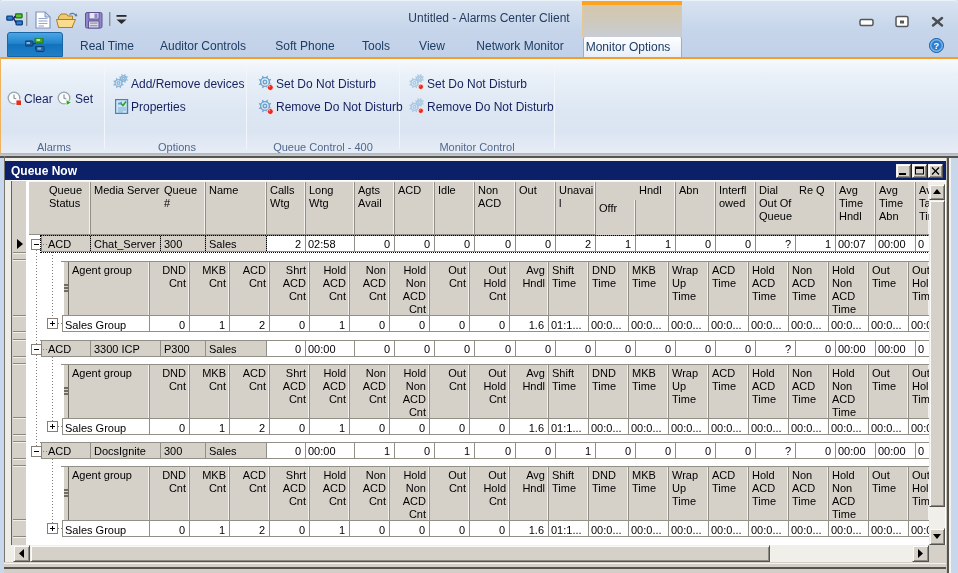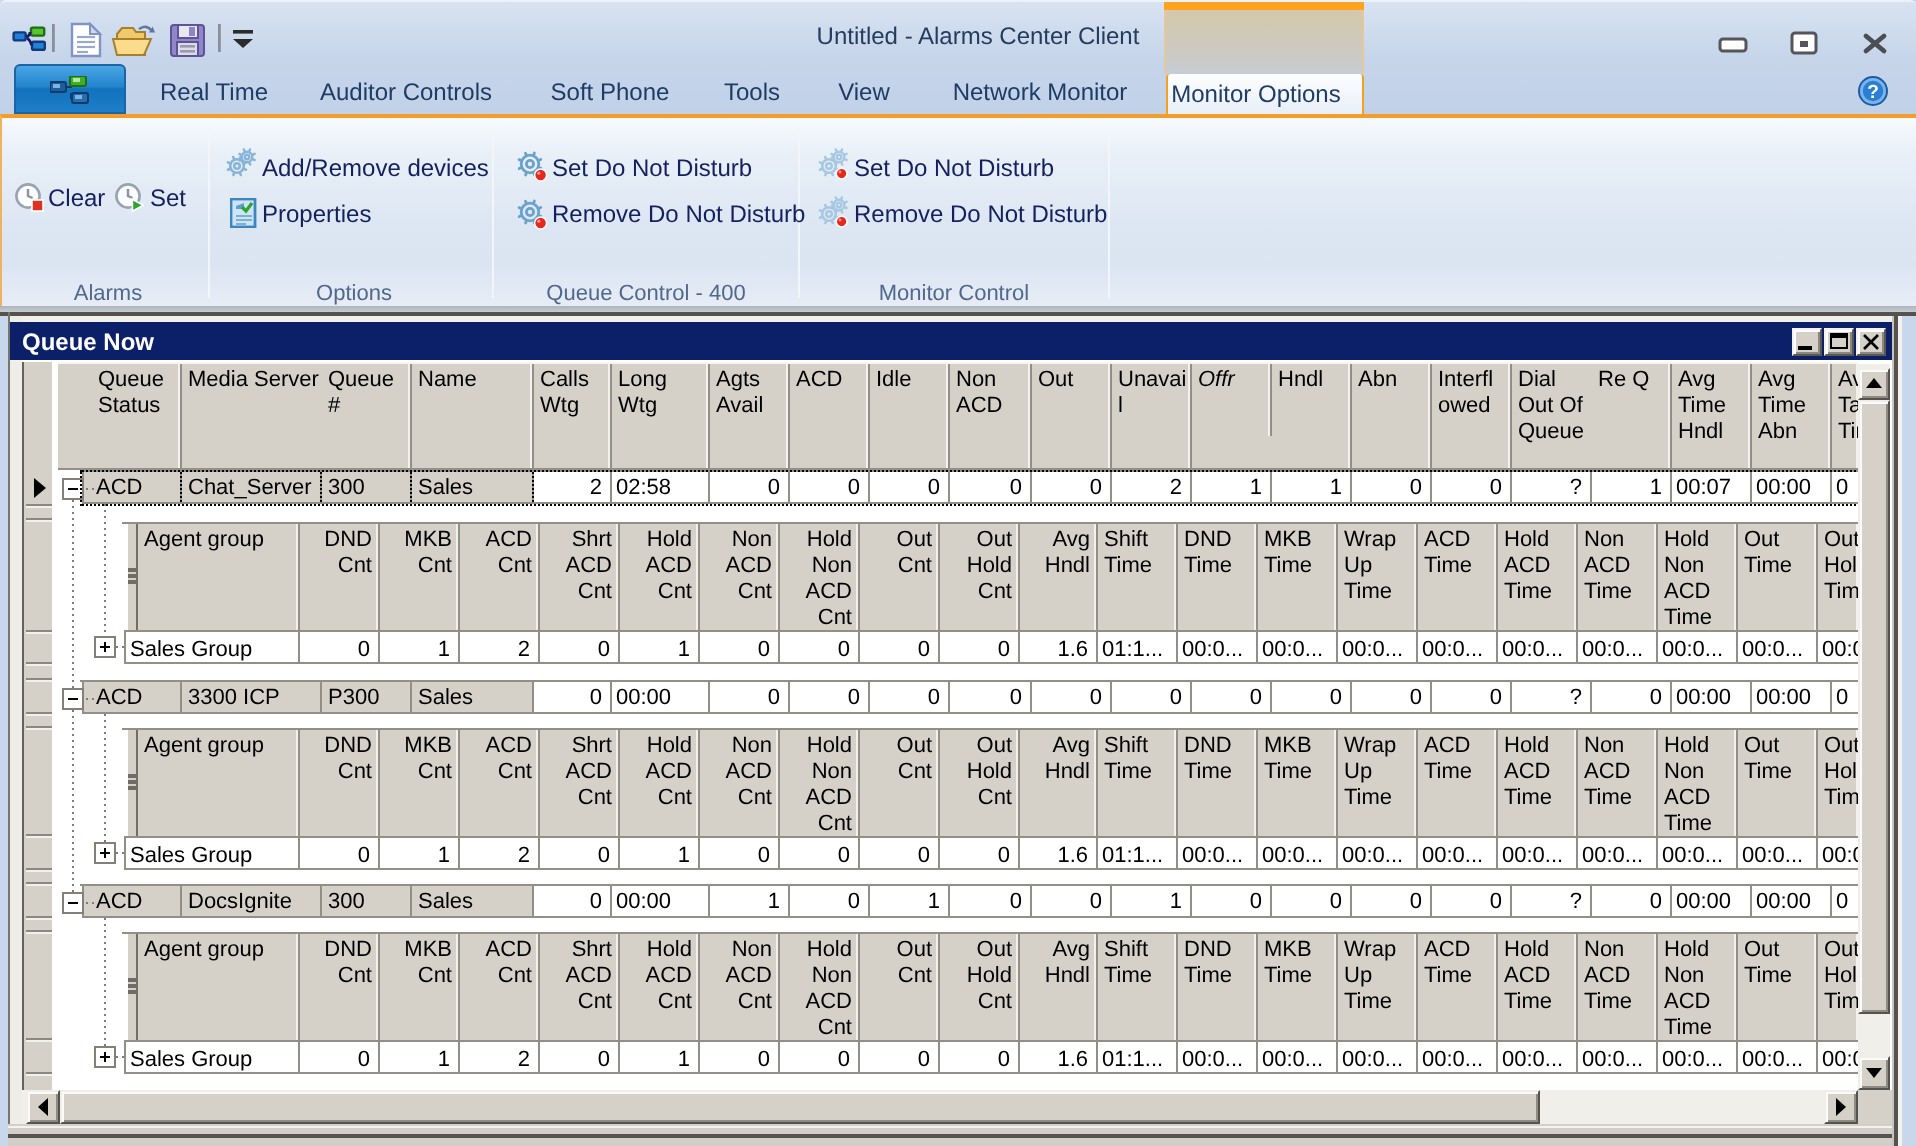--- a/index.html
+++ b/index.html
@@ -299,21 +299,21 @@
 <div class="cell hc" style="left:161px;top:182px;width:45px;height:52px;">Queue<br>#</div>
 <div class="cell hc" style="left:206px;top:182px;width:61px;height:52px;">Name</div>
 <div class="cell hc" style="left:267px;top:182px;width:39px;height:52px;">Calls<br>Wtg</div>
 <div class="cell hc" style="left:306px;top:182px;width:49px;height:52px;">Long<br>Wtg</div>
 <div class="cell hc" style="left:355px;top:182px;width:40px;height:52px;">Agts<br>Avail</div>
 <div class="cell hc" style="left:395px;top:182px;width:40px;height:52px;">ACD</div>
 <div class="cell hc" style="left:435px;top:182px;width:40px;height:52px;">Idle</div>
 <div class="cell hc" style="left:475px;top:182px;width:41px;height:52px;">Non<br>ACD</div>
 <div class="cell hc" style="left:516px;top:182px;width:40px;height:52px;">Out</div>
 <div class="cell hc" style="left:556px;top:182px;width:40px;height:52px;">Unavai<br>l</div>
-<div class="cell hc" style="left:596px;top:182px;width:40px;height:36px;font-style:italic;">Offr</div>
+<div class="cell hc" style="left:596px;top:200px;width:40px;height:36px;">Offr</div>
 <div class="cell hc" style="left:636px;top:182px;width:40px;height:52px;">Hndl</div>
 <div class="cell hc" style="left:676px;top:182px;width:40px;height:52px;">Abn</div>
 <div class="cell hc" style="left:716px;top:182px;width:40px;height:52px;">Interfl<br>owed</div>
 <div class="cell hc" style="left:756px;top:182px;width:60px;height:52px;">Dial<br>Out Of<br>Queue</div>
 <div class="cell hc" style="left:796px;top:182px;width:40px;height:52px;">Re Q</div>
 <div class="cell hc" style="left:836px;top:182px;width:40px;height:52px;">Avg<br>Time<br>Hndl</div>
 <div class="cell hc" style="left:876px;top:182px;width:40px;height:52px;">Avg<br>Time<br>Abn</div>
 <div class="cell hc" style="left:916px;top:182px;width:14px;height:52px;">Avg<br>Talk<br>Time</div>
 <div class="dotv" style="left:36px;top:250px;height:196px;"></div>
 <div class="abs" style="left:40px;top:235px;width:890px;height:17px;border-top:1px solid #928f86;"></div>

